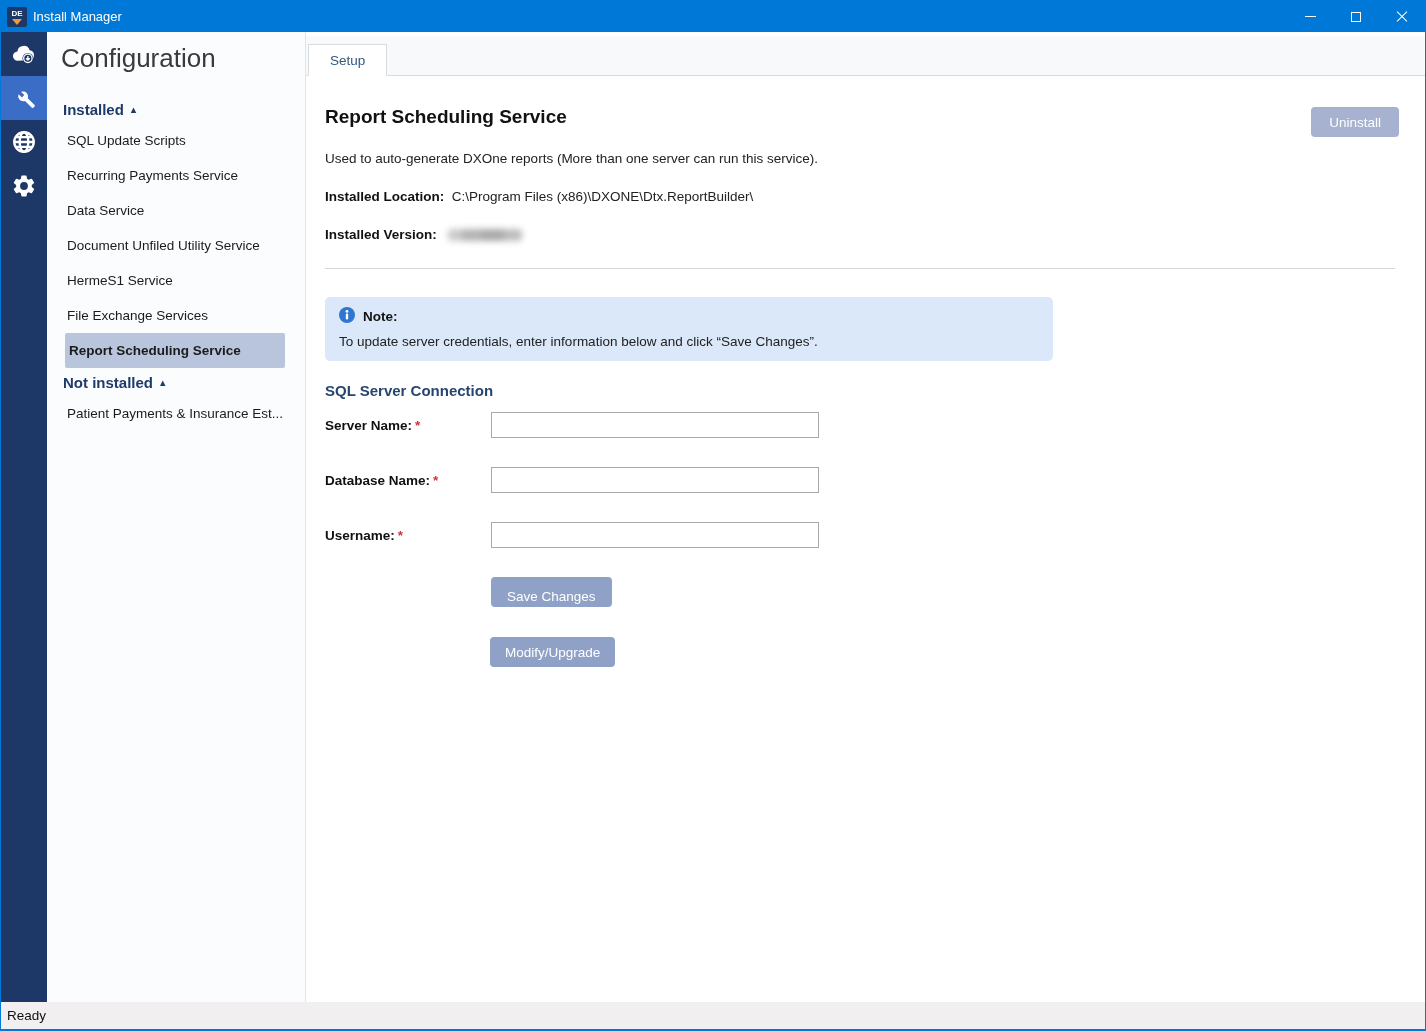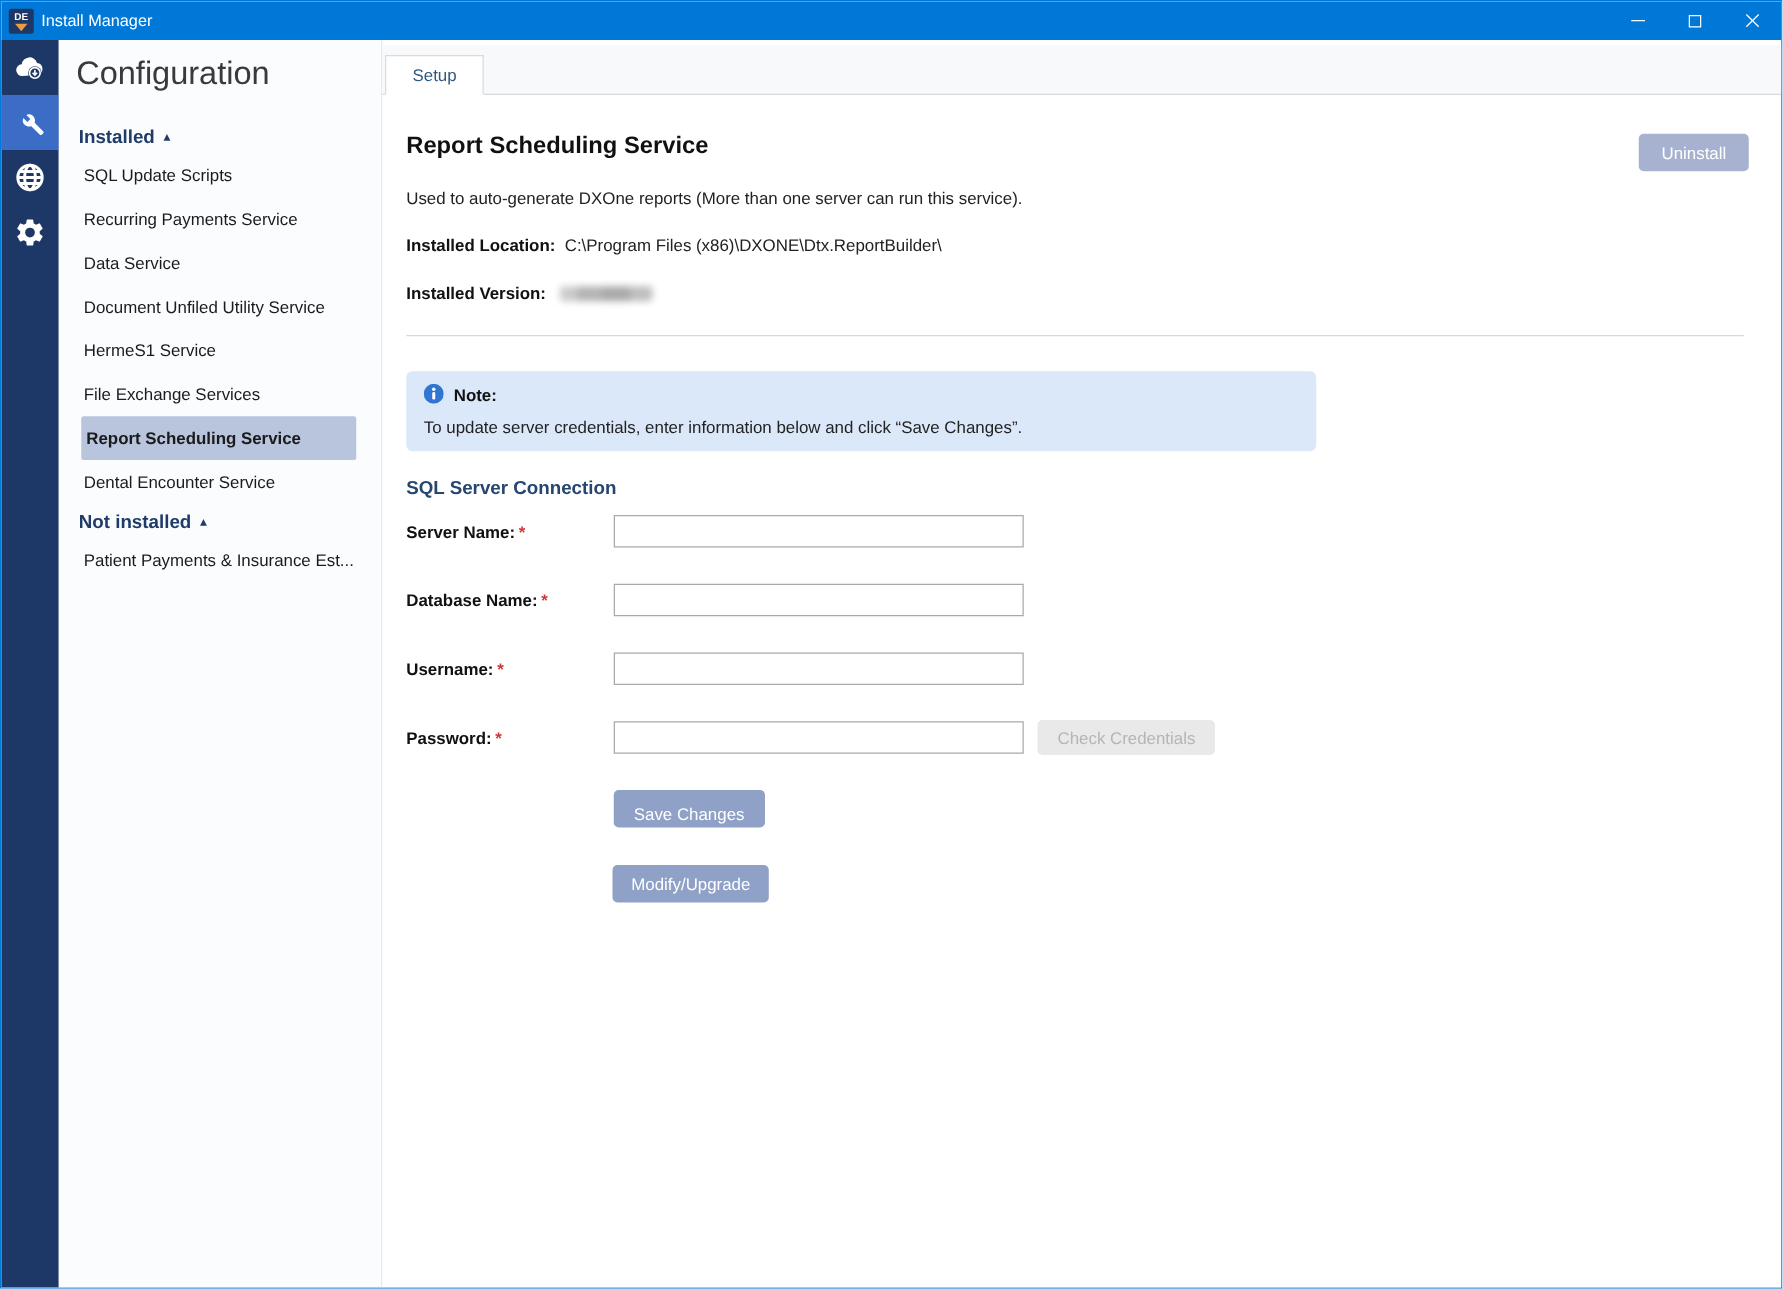--- a/index.html
+++ b/index.html
@@ -143,21 +143,20 @@
         <span>Installed</span>
         <span class="caret">▴</span>
       </div>
       <div class="svc-item">SQL Update Scripts</div>
       <div class="svc-item">Recurring Payments Service</div>
       <div class="svc-item">Data Service</div>
       <div class="svc-item">Document Unfiled Utility Service</div>
       <div class="svc-item">HermeS1 Service</div>
       <div class="svc-item">File Exchange Services</div>
       <div class="svc-item selected">Report Scheduling Service</div>
-      <div class="svc-item">Dental Encounter Service</div>
 
       <div class="section-header">
         <span>Not installed</span>
         <span class="caret">▴</span>
       </div>
       <div class="svc-item">Patient Payments &amp; Insurance Est...</div>
     </div>
 
     <div class="main">
       <div class="tabstrip">
@@ -200,26 +199,24 @@
           <input class="text-input" type="text" value="" style="">
         </div>
         <div class="form-row">
           <span class="form-label"><span>Database Name:</span><span class="req">*</span></span>
           <input class="text-input" type="text" value="" style="">
         </div>
         <div class="form-row">
           <span class="form-label"><span>Username:</span><span class="req">*</span></span>
           <input class="text-input" type="text" value="" style="">
         </div>
-        <div class="form-row">
-          <span class="form-label"><span>Password:</span><span class="req">*</span></span>
-          <input class="text-input" type="password" value="" style="">
-          <button class="btn btn-check" disabled="">Check Credentials</button>
-        </div>
         <button class="btn btn-save">Save Changes</button>
         <button class="btn btn-modify">Modify/Upgrade</button>
       </div>
     </div>
 
   </div>
 
+  <div class="statusbar">
+    <span>Ready</span>
+  </div>
 
 </div>
 
 </body></html>

